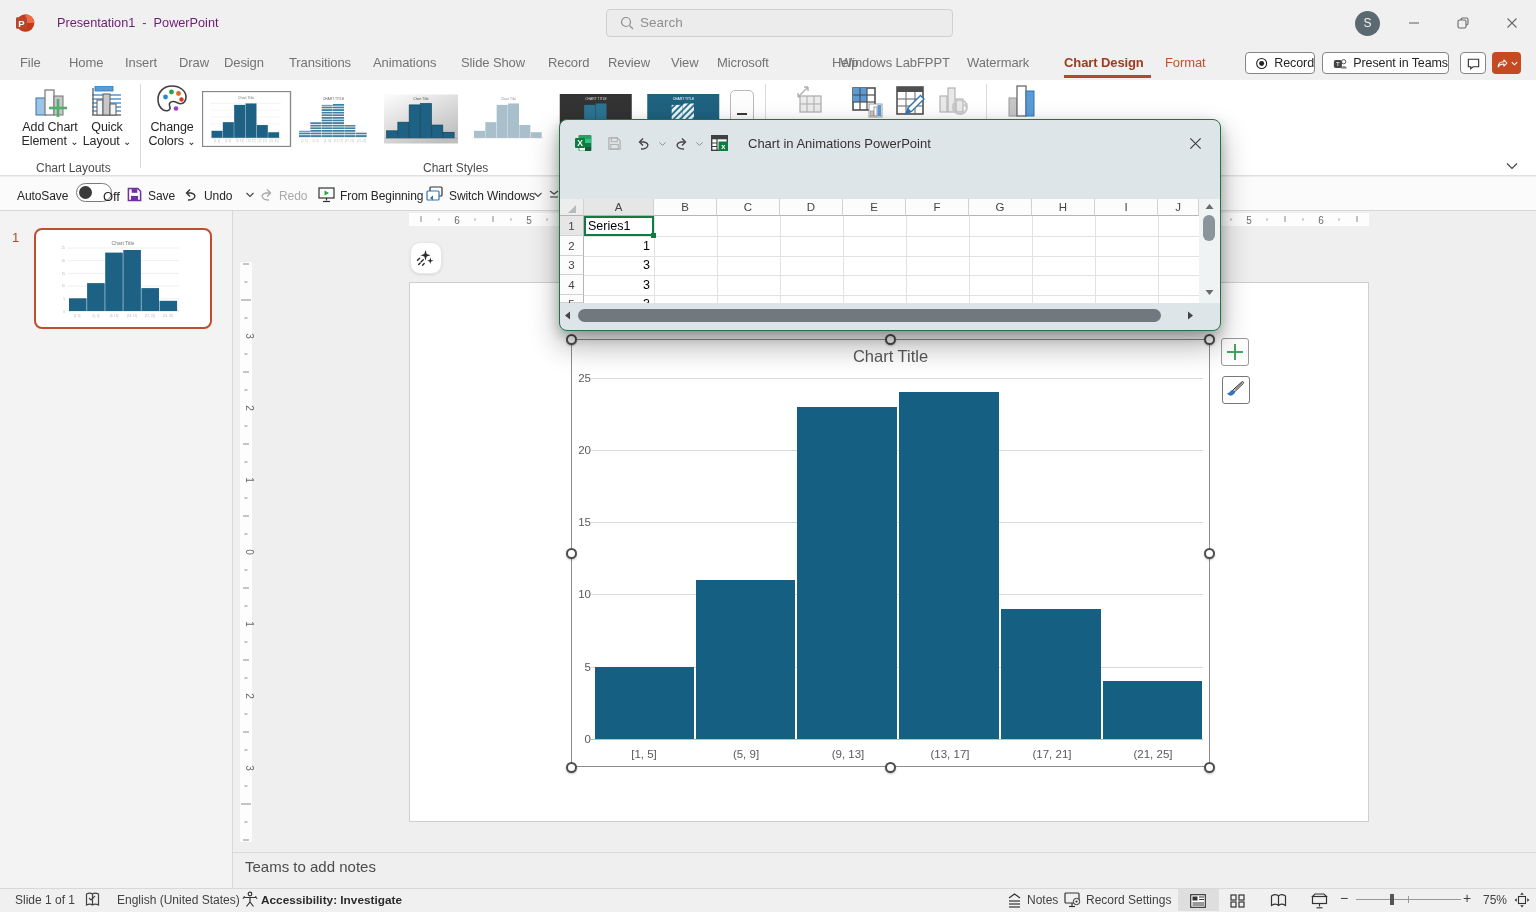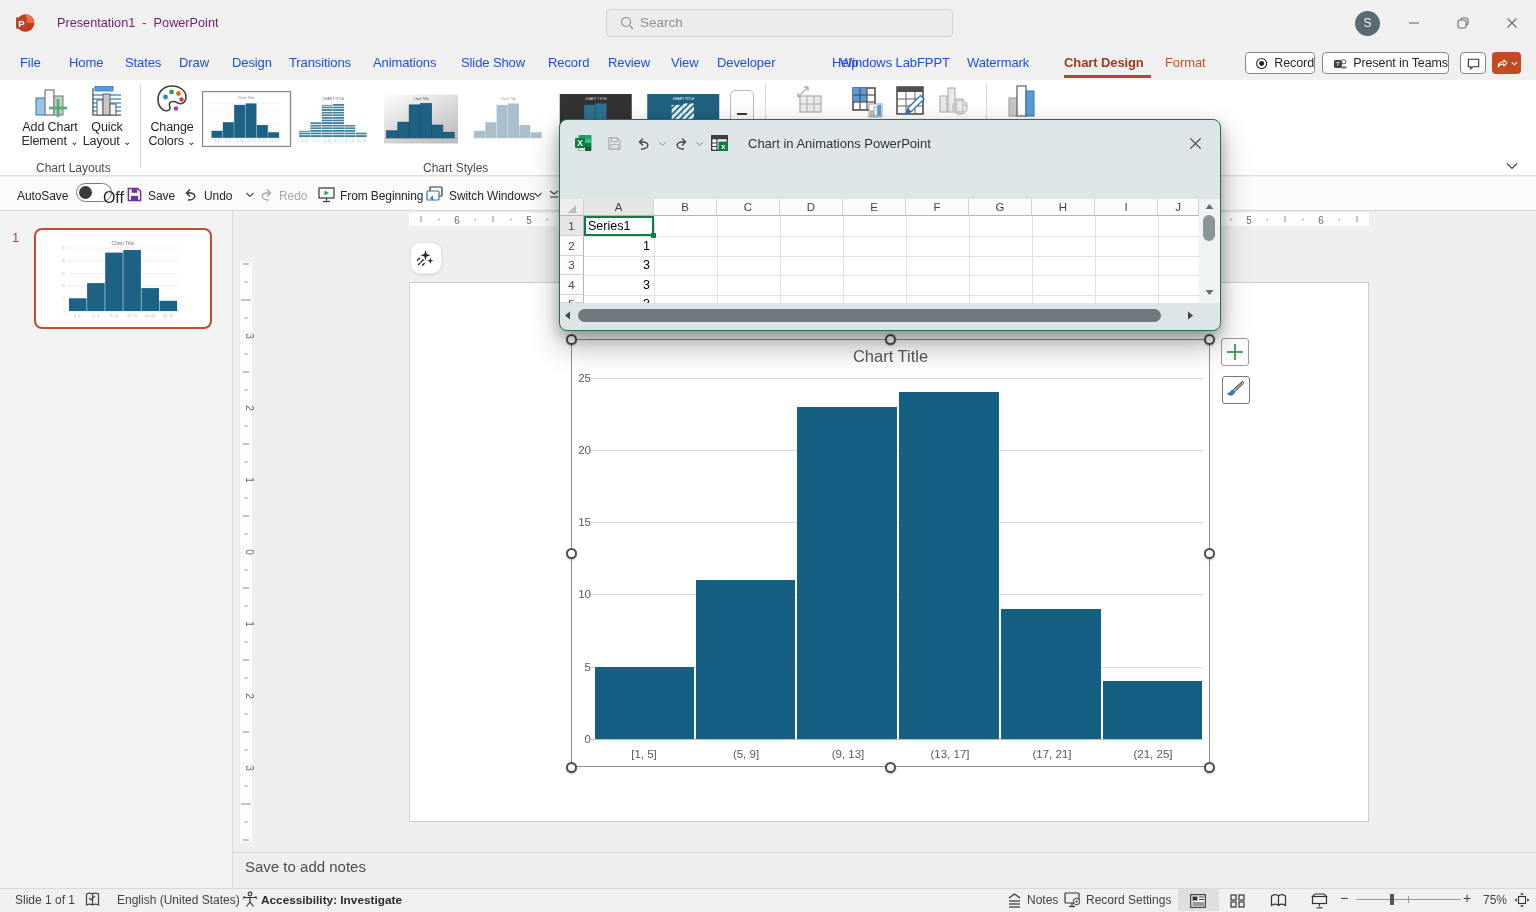--- a/index.html
+++ b/index.html
@@ -9,21 +9,21 @@
 
 
 #titlebar { left:0; top:0; width:1536px; height:45px; background:#f0f0f0; }
 #title-text { left:57px; top:16px; font-size:12.7px; color:#701a75; }
 #searchbox { left:606px; top:9px; width:347px; height:28px; background:#ececec; border:1px solid #d0d0d0; border-radius:4px; }
 #search-text { left:640px; top:15px; font-size:13.5px; color:#8f8f8f; }
 #avatar { left:1355px; top:11px; width:25px; height:25px; border-radius:50%; background:#5b6a71; color:#f5f3f0; font-size:12px; text-align:center; line-height:25px; }
 
 
 #tabrow { left:0; top:45px; width:1536px; height:35px; background:#f0f0f0; }
-.tab { position:absolute; top:55px; font-size:13px; letter-spacing:-0.1px; color:#1d4ed8; white-space:nowrap; }
+.tab { position:absolute; top:55px; font-size:13px; letter-spacing:-0.1px; color:#737373; white-space:nowrap; }
 .pill { position:absolute; top:52px; height:22px; background:#fff; border:1px solid #868686; border-radius:4px; font-size:12.5px; letter-spacing:-0.1px; color:#252525; display:flex; align-items:center; white-space:nowrap; }
 
 
 #ribbon { left:0; top:80px; width:1536px; height:96px; background:#fff; border-bottom:1px solid #e0e0e0; }
 .rbtext { position:absolute; font-size:12.5px; letter-spacing:-0.1px; color:#262626; text-align:center; white-space:nowrap; }
 .grplabel { position:absolute; top:161px; font-size:12px; color:#4b4b4b; white-space:nowrap; }
 .vdiv { position:absolute; top:84px; width:1px; height:84px; background:#d9d9d9; }
 
 
 #qat { left:0; top:177px; width:1536px; height:34px; background:#fbfbfb; border-bottom:1px solid #d6d6d6; }
@@ -89,30 +89,30 @@
     <path d="M6 5 V4.5 A1.5 1.5 0 0 1 7.5 3 H11.5 A1.5 1.5 0 0 1 13 4.5 V8.5 A1.5 1.5 0 0 1 11.5 10 H11" fill="none" stroke="#6a6a6a" stroke-width="1.1"></path>
   </svg>
 <svg class="abs" style="left:1504px;top:15px" width="16" height="16" viewBox="0 0 16 16">
     <line x1="3.5" y1="3.5" x2="12.5" y2="12.5" stroke="#6a6a6a" stroke-width="1.1"></line>
     <line x1="12.5" y1="3.5" x2="3.5" y2="12.5" stroke="#6a6a6a" stroke-width="1.1"></line>
   </svg>
 
 <div id="tabrow" class="abs"></div>
 <div class="tab" style="left:20px">File</div>
 <div class="tab" style="left:69px">Home</div>
-<div class="tab" style="left:125px">States</div>
+<div class="tab" style="left:125px">Insert</div>
 <div class="tab" style="left:179px">Draw</div>
-<div class="tab" style="left:232px">Design</div>
+<div class="tab" style="left:224px">Design</div>
 <div class="tab" style="left:289px">Transitions</div>
 <div class="tab" style="left:373px">Animations</div>
 <div class="tab" style="left:461px">Slide Show</div>
 <div class="tab" style="left:548px">Record</div>
 <div class="tab" style="left:608px">Review</div>
 <div class="tab" style="left:671px">View</div>
-<div class="tab" style="left:717px">Developer</div>
+<div class="tab" style="left:717px">Microsoft</div>
 <div class="tab" style="left:832px">Help</div>
 <div class="tab" style="left:840px">Windows Lab</div>
 <div class="tab" style="left:917px">FPPT</div>
 <div class="tab" style="left:967px">Watermark</div>
 <div class="tab" style="left:1064px;color:#9e3a21;font-weight:bold">Chart Design</div>
 <div class="abs" style="left:1064px;top:75px;width:87px;height:2.5px;background:#b7472a"></div>
 <div class="tab" style="left:1165px;color:#c0512f">Format</div>
 
 <div class="pill" style="left:1245px;width:70px;padding-left:9px">
 <svg width="15" height="15" viewBox="0 0 16 16" style="margin-right:6px">
@@ -331,21 +331,21 @@
   <rect x="18" y="6" width="8" height="25" fill="#5b9bd5" stroke="#2e75b6" stroke-width="1"></rect>
 </svg>
 <div class="abs" style="left:1505px;top:157px"><svg width="14" height="10" viewBox="0 0 14 10">
       <path d="M2 2.5 L7 7.5 L12 2.5" fill="none" stroke="#444" stroke-width="1.2"></path>
     </svg></div>
 
 <div id="qat" class="abs"></div>
 <div class="qtext" style="left:17px">AutoSave</div>
 <div class="abs" style="left:76px;top:183px;width:36px;height:19px;border:1px solid #7a7a7a;border-radius:10px;background:#fff"></div>
 <div class="abs" style="left:79px;top:186px;width:13px;height:13px;border-radius:50%;background:#3a3a3a"></div>
-<div class="qtext" style="left:103px;font-size:16px">Off</div>
+<div class="qtext" style="left:103px;font-size:13px">Off</div>
 <svg class="abs" style="left:127px;top:187px" width="15" height="15" viewBox="0 0 16 16">
     <path d="M1.5 1.5 h10 l3 3 v10 h-13 z" fill="none" stroke="#7030a0" stroke-width="1.6"></path>
     <rect x="5" y="2.2" width="6" height="4" fill="#7030a0"></rect>
     <rect x="4.2" y="9.5" width="7.6" height="4.6" fill="#7030a0"></rect>
   </svg>
 <div class="qtext" style="left:148px">Save</div>
 <svg class="abs" style="left:183px;top:187px" width="16" height="15" viewBox="0 0 16 15">
     <path d="M5 13 C13 13 14 7 8 6 H4" fill="none" stroke="#333" stroke-width="1.4"></path>
     <path d="M7 2.5 L3.5 6 L7 9.5" fill="none" stroke="#333" stroke-width="1.4"></path>
   </svg>
@@ -640,21 +640,21 @@
 
 <svg class="abs" style="left:563px;top:310px" width="9" height="11" viewBox="0 0 9 11">
     <path d="M7 1.5 L2 5.5 L7 9.5 z" fill="#444"></path>
   </svg>
 <div class="abs" style="left:578px;top:309px;width:583px;height:13px;background:#71797e;border-radius:6.5px"></div>
 <svg class="abs" style="left:1186px;top:310px" width="9" height="11" viewBox="0 0 9 11">
     <path d="M2 1.5 L7 5.5 L2 9.5 z" fill="#444"></path>
   </svg>
 
 <div id="notesline" class="abs"></div>
-<div id="notestext" class="abs">Save to add notes</div>
+<div id="notestext" class="abs">Teams to add notes</div>
 
 <div id="statusbar" class="abs"></div>
 <div class="stext" style="left:15px">Slide 1 of 1</div>
 <svg class="abs" style="left:85px;top:892px" width="15" height="16" viewBox="0 0 15 16">
     <path d="M7.5 2 C6 1 3.5 1 1.5 2 V13 C3.5 12 6 12 7.5 13 C9 12 11.5 12 13.5 13 V2 C11.5 1 9 1 7.5 2 z M7.5 2 V13" fill="none" stroke="#444" stroke-width="1.2"></path>
     <path d="M4 6 l2 2 l4 -4" fill="none" stroke="#444" stroke-width="1.1"></path>
   </svg>
 <div class="stext" style="left:117px">English (United States)</div>
 <svg class="abs" style="left:242px;top:891px" width="16" height="17" viewBox="0 0 16 17">
     <circle cx="8" cy="3" r="1.8" fill="none" stroke="#333" stroke-width="1.2"></circle>

